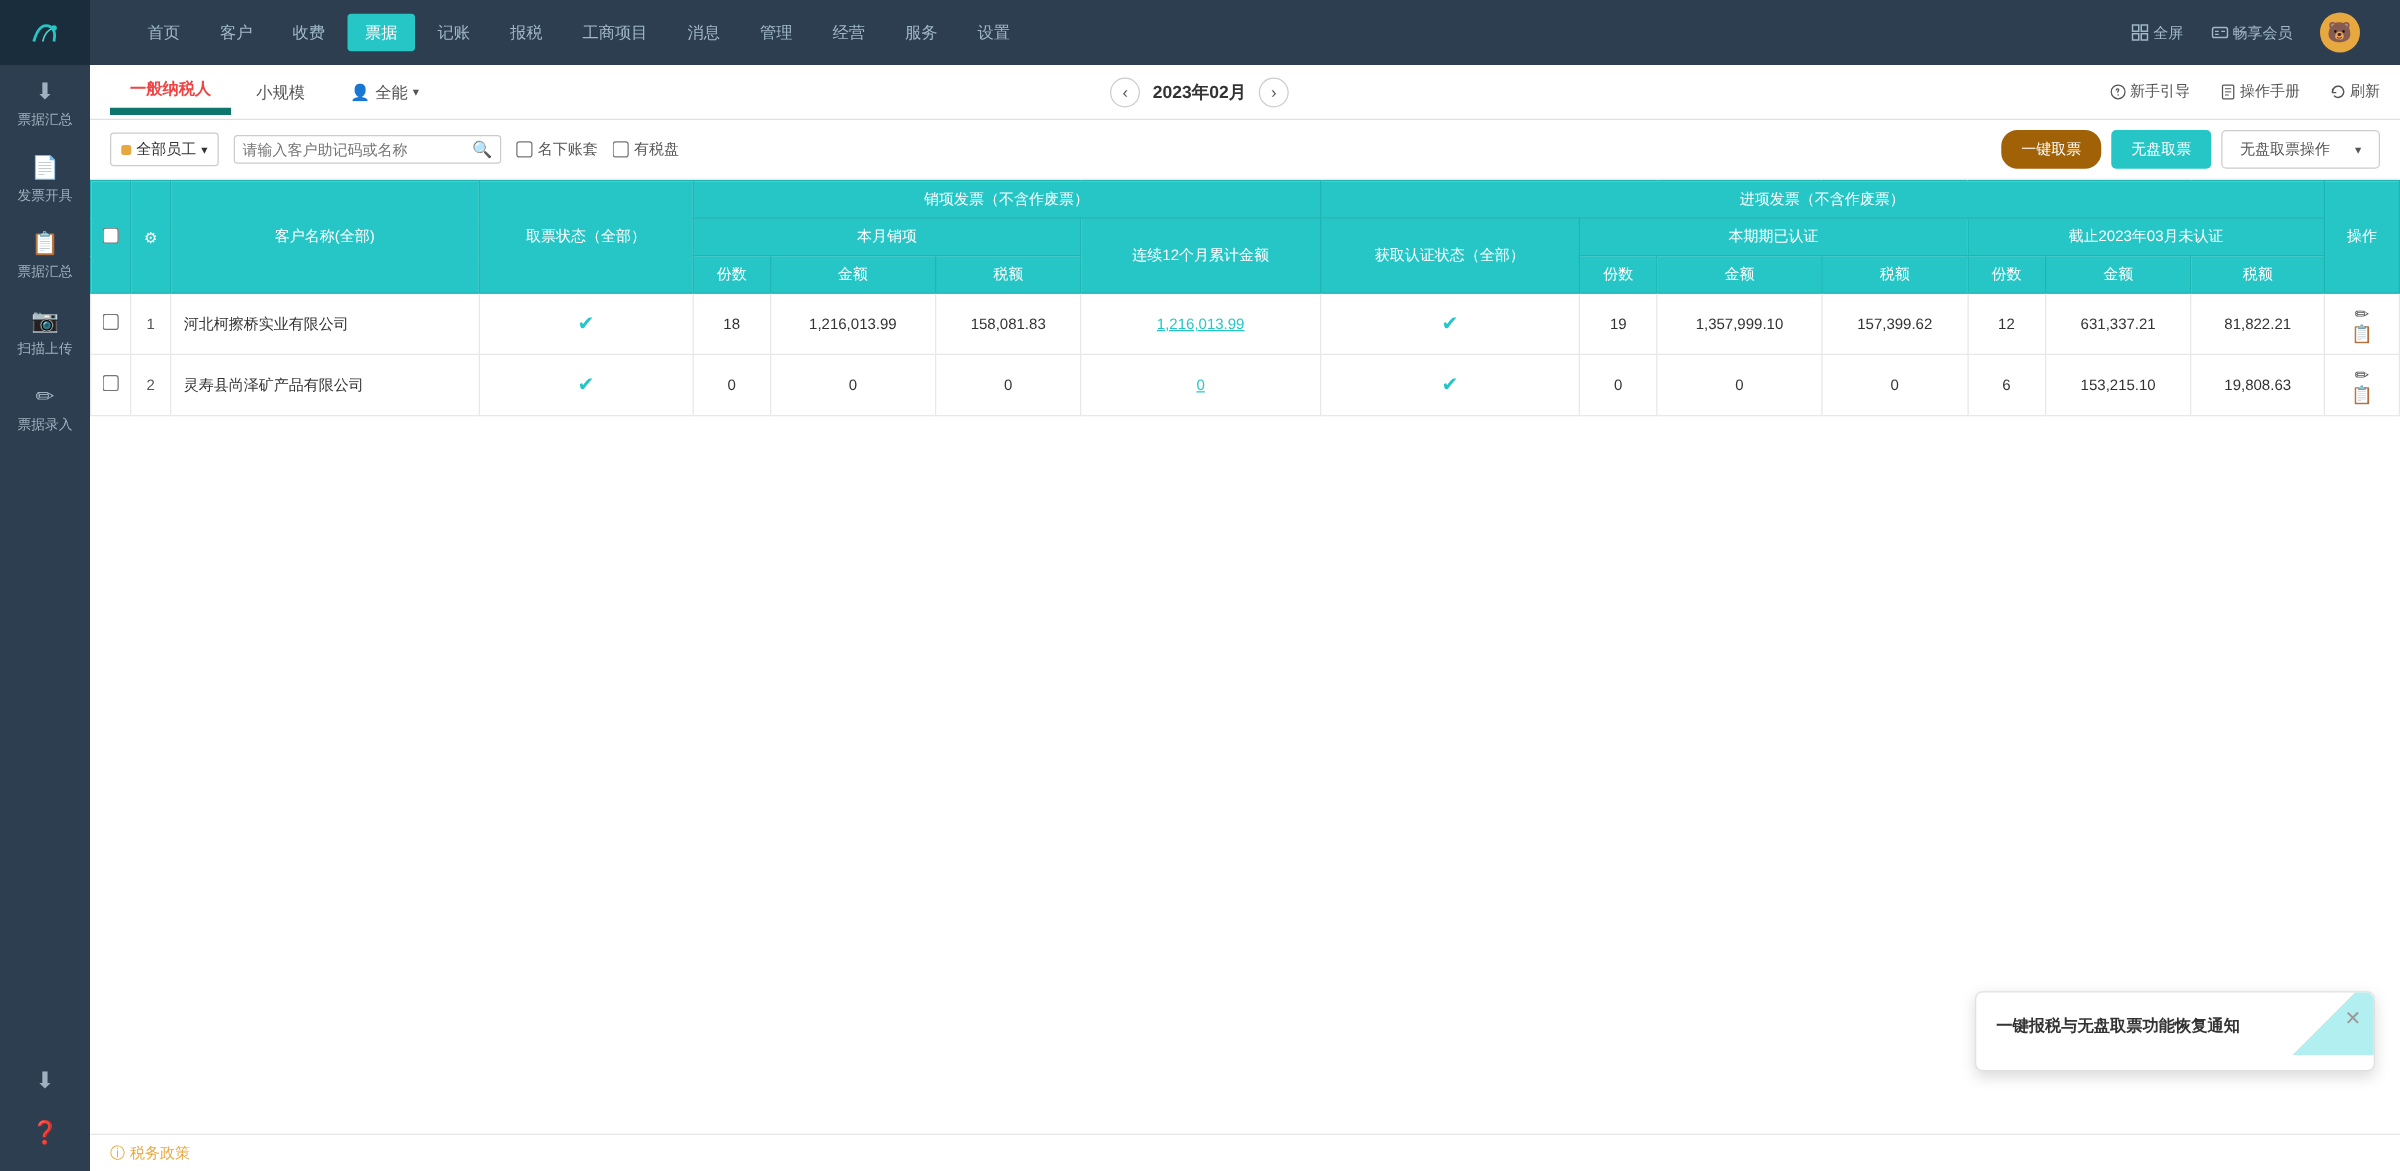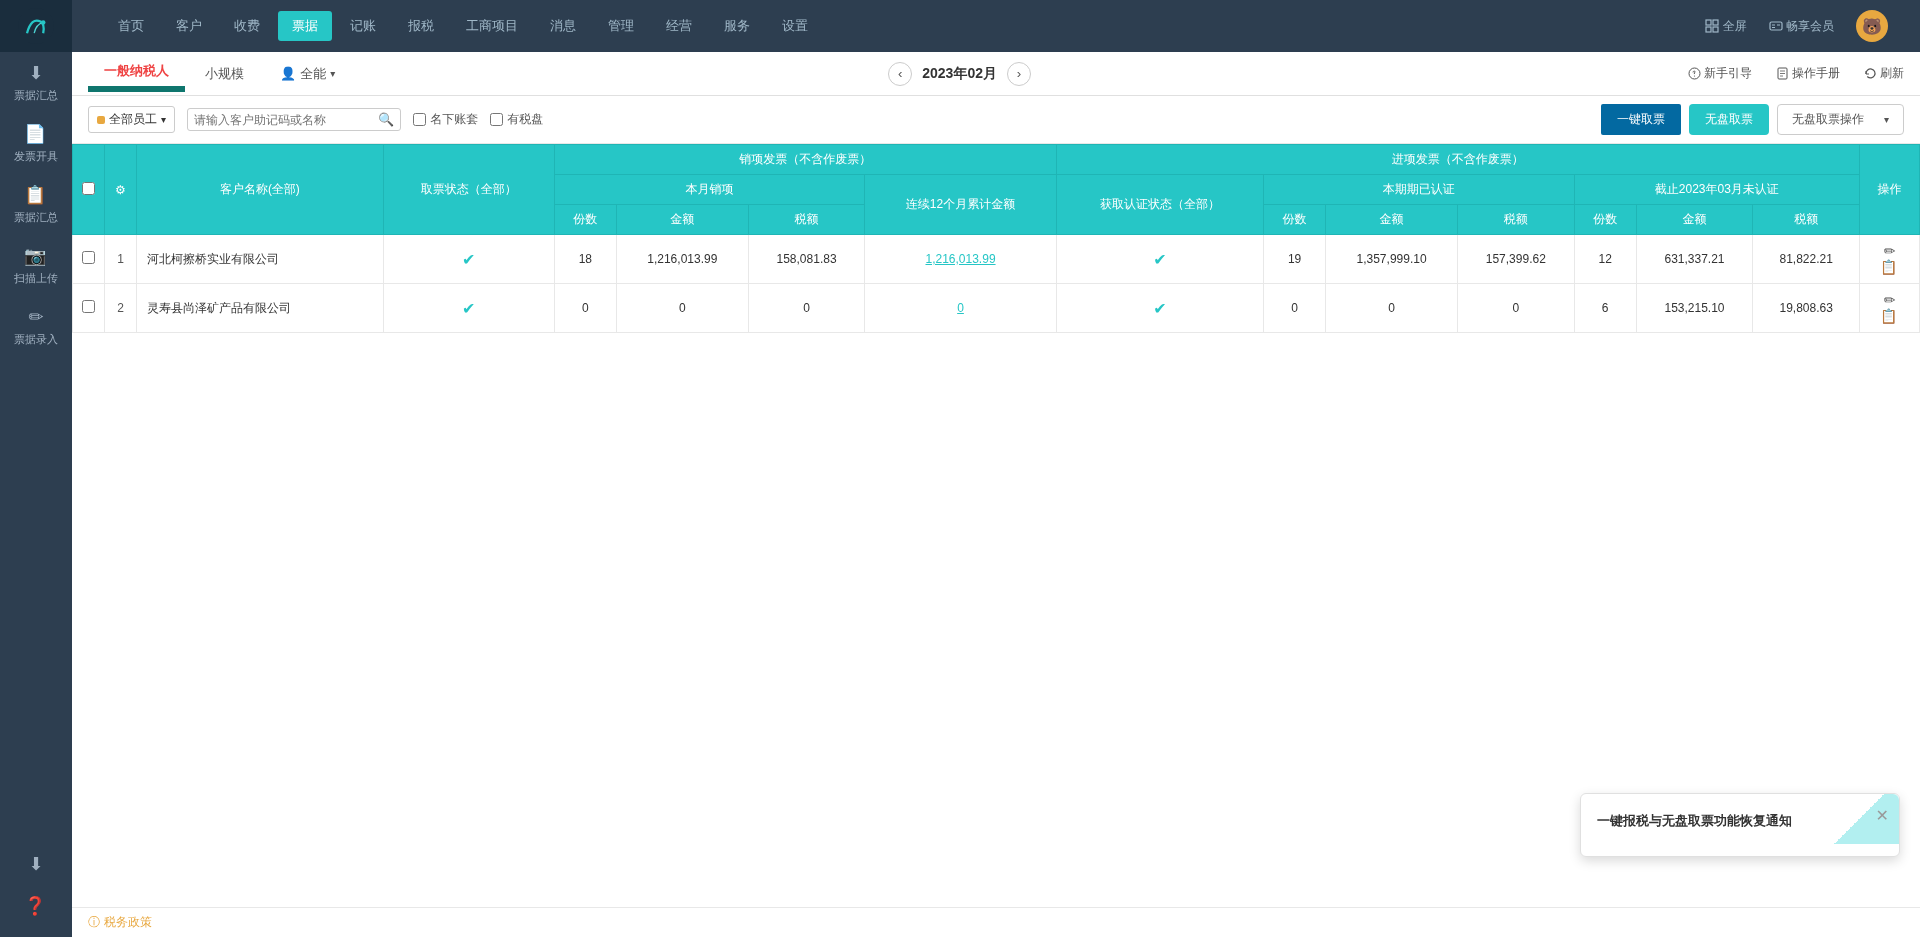--- a/index.html
+++ b/index.html
@@ -201,24 +201,24 @@
       color: #555;
       cursor: pointer;
     }
     .checkbox-wrap input { cursor: pointer; }
     .filter-right {
       margin-left: auto;
       display: flex;
       gap: 8px;
     }
     .btn-primary {
-      background: #0369a1;
+      background: #a16207;
       color: #fff;
       border: none;
-      border-radius: 2px;
+      border-radius: 13px;
       padding: 6px 16px;
       font-size: 12px;
       cursor: pointer;
     }
     .btn-danger {
       background: #26c6c6;
       color: #fff;
       border: none;
       border-radius: 4px;
       padding: 6px 16px;

